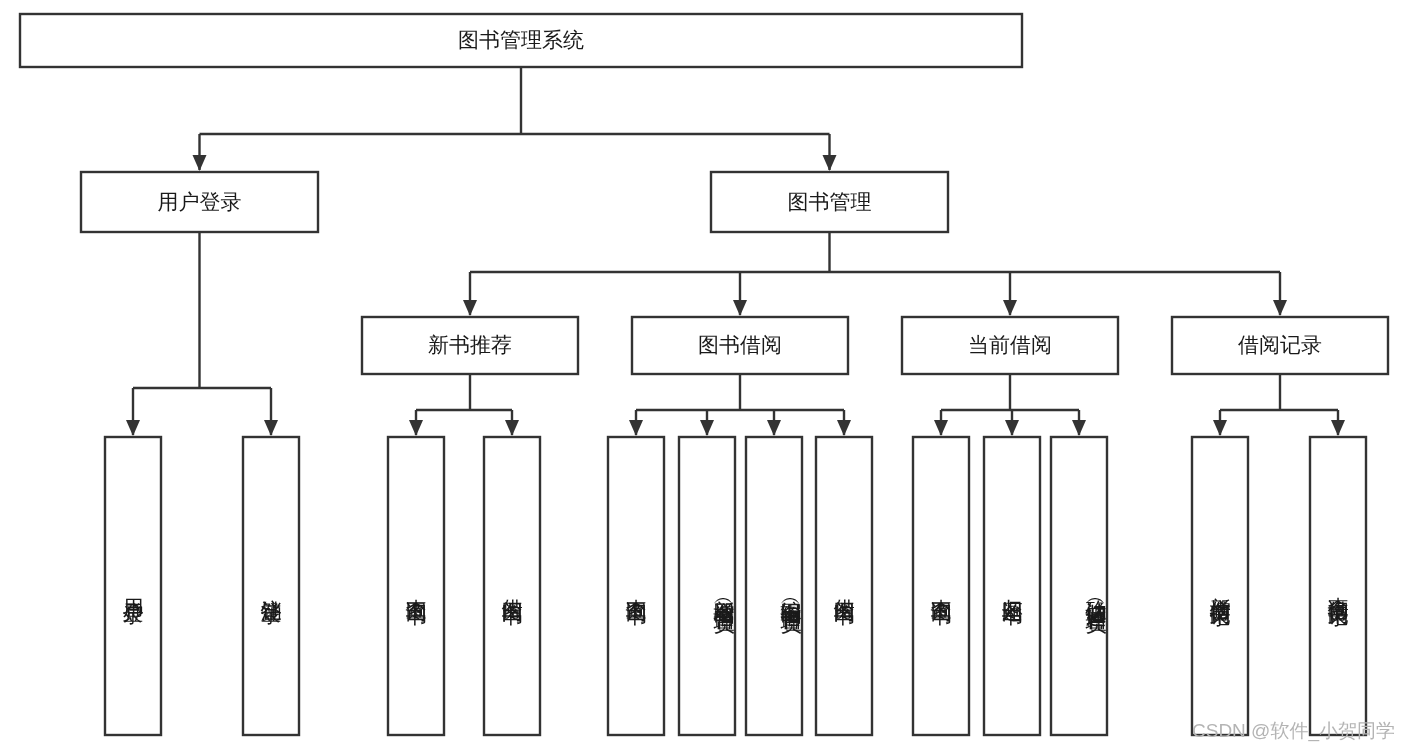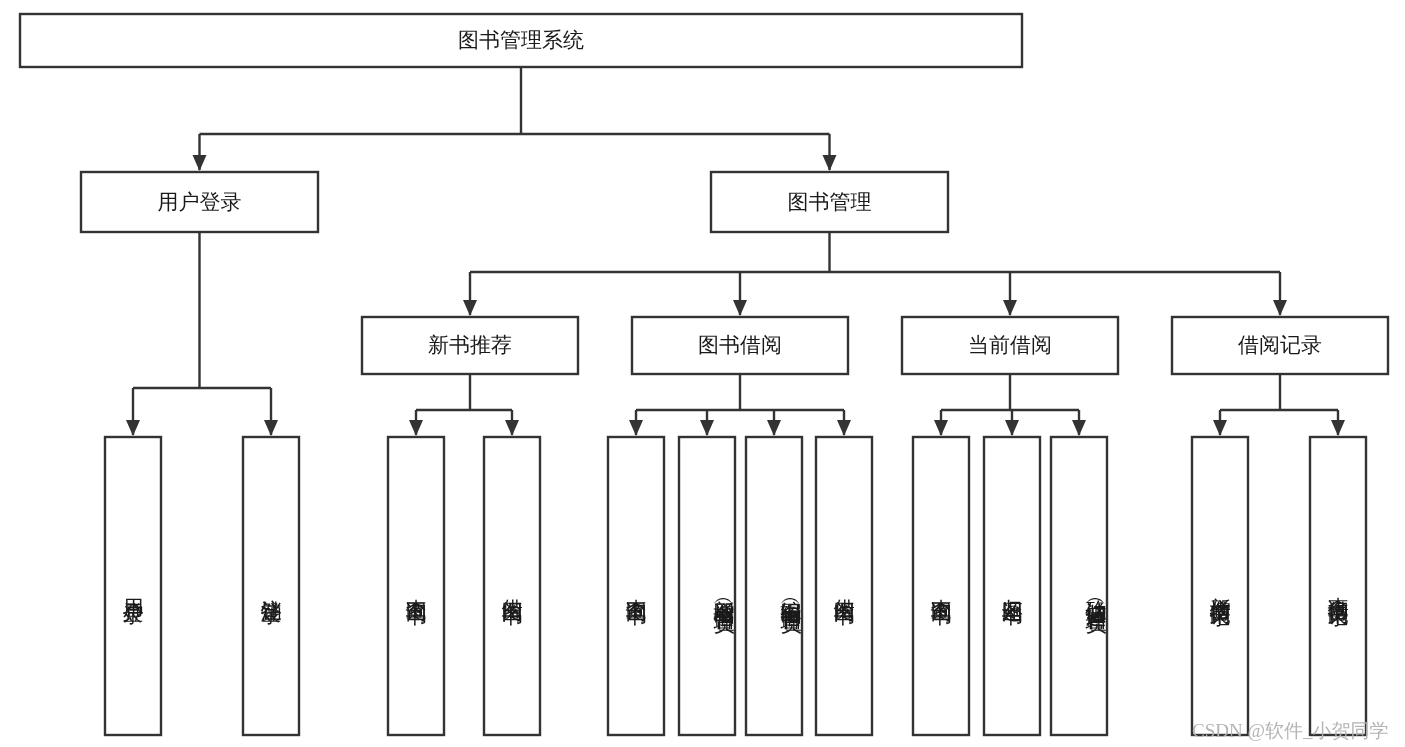--- a/index.html
+++ b/index.html
@@ -60,21 +60,21 @@
     pointer-events: none;
     display: flex;
     align-items: flex-start;
     justify-content: center;
   }
   .leaf-label.centered {
     align-items: center;
   }
   .watermark {
     position: absolute;
-    font-family: Liberation Serif, serif;
+    font-family: Liberation Sans, sans-serif;
     font-size: 19px;
     color: #b4b4b4;
     white-space: nowrap;
     user-select: none;
   }
 </style>
 </head>
 <body>
 
 <div id="diagram-root">

